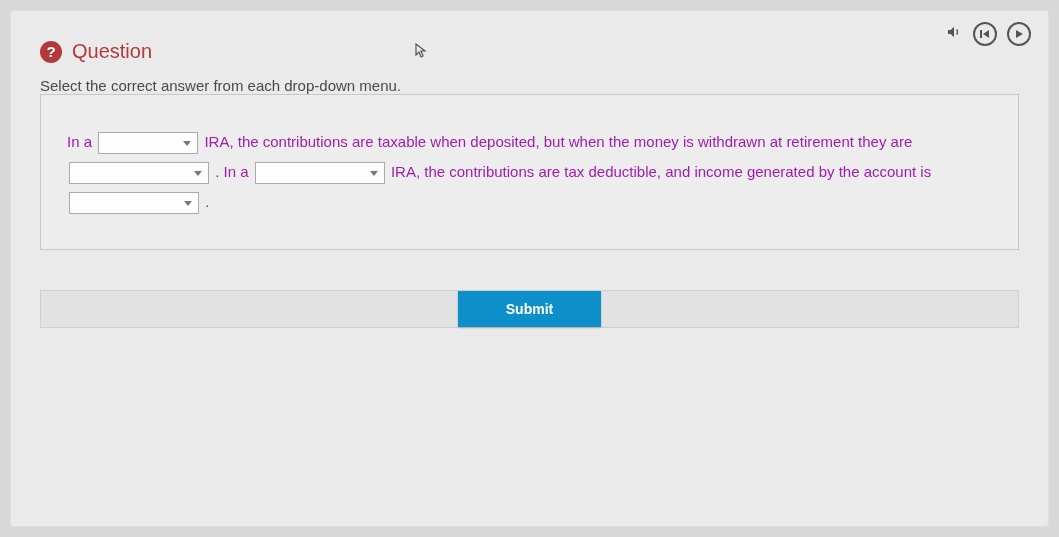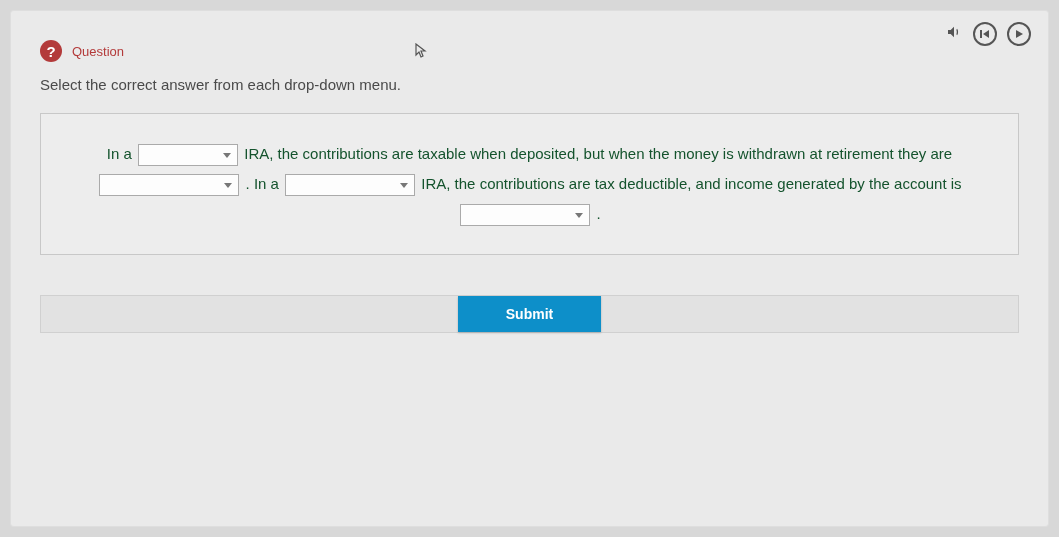--- a/index.html
+++ b/index.html
@@ -58,36 +58,34 @@
       border-radius: 50%;
       color: #fff;
       font-weight: bold;
       font-size: 15px;
       display: flex;
       align-items: center;
       justify-content: center;
     }
     .q-title {
       color: #b33a3a;
-      font-size: 13px;
+      font-size: 20px;
       font-weight: 400;
     }
     .instruction {
       color: #4a4a4a;
       font-size: 15px;
-      margin-bottom: 20px;
     }
     .question-box {
       border: 1px solid #c8c8c8;
       background: #ededed;
-      padding: 25px 26px;
+      padding: 32px 26px;
       line-height: 2.0;
-      color: #14532d;
+      color: #a21caf;
       font-size: 15px;
-      text-align: center;
     }
     .dropdown {
       display: inline-block;
       border: 1px solid #aaa;
       background: #fdfdfd;
       height: 22px;
       min-width: 100px;
       position: relative;
       vertical-align: middle;
       cursor: pointer;

